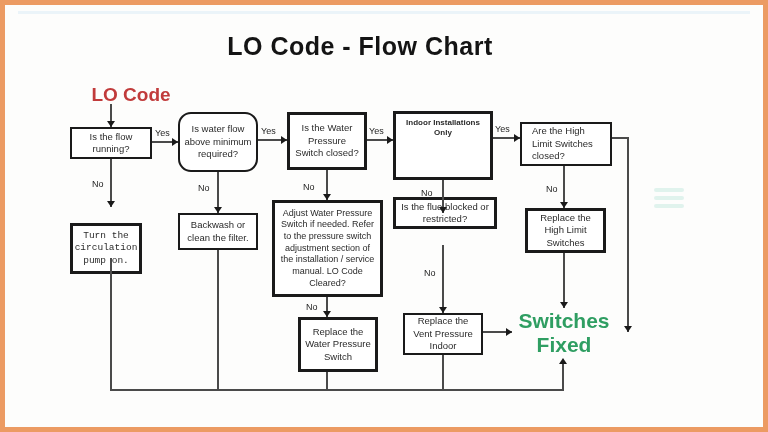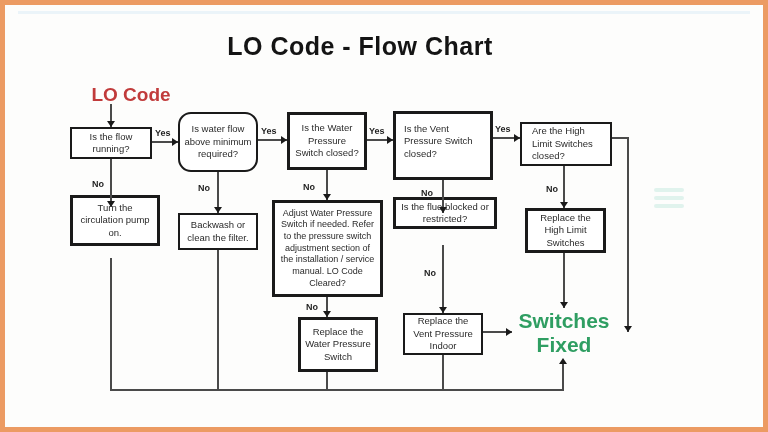--- a/index.html
+++ b/index.html
@@ -16,53 +16,53 @@
   .node{position:absolute;background:#ffffff;border:2px solid #1a1a1a;box-sizing:border-box;
         display:flex;align-items:center;justify-content:center;flex-direction:column;
         text-align:center;font-size:9.5px;line-height:1.3;color:#2b2b2b;padding:2px 4px;}
   .b1{left:70px;top:127px;width:82px;height:32px;}
   .b2{left:178px;top:112px;width:80px;height:60px;border-radius:13px;}
   .b3{left:287px;top:112px;width:80px;height:58px;border-width:3px;}
   .b4{left:393px;top:111px;width:100px;height:69px;border-width:3px;justify-content:flex-start;padding-top:4px;}
   .b4 .hdr{font-weight:bold;font-size:8px;line-height:1.25;}
   .b4 .bdy{margin-top:5px;text-align:left;align-self:flex-start;padding-left:4px;}
   .b5{left:520px;top:122px;width:92px;height:44px;text-align:left;align-items:flex-start;padding-left:10px;}
-  .b6{left:70px;top:195px;width:90px;height:51px;border-width:3px;}
+  .b6{left:70px;top:223px;width:72px;height:51px;border-width:3px;font-family:Liberation Mono, monospace;}
   .b7{left:178px;top:213px;width:80px;height:37px;}
   .b8{left:272px;top:200px;width:111px;height:97px;border-width:3px;font-size:9px;}
   .b9{left:393px;top:197px;width:104px;height:32px;border-width:3px;}
   .b10{left:525px;top:208px;width:81px;height:45px;border-width:3px;}
   .b11{left:298px;top:317px;width:80px;height:55px;border-width:3px;}
   .b12{left:403px;top:313px;width:80px;height:42px;}
   .vline,.hline{position:absolute;background:#4a4a4a;}
   .vline{width:2px;}
   .hline{height:2px;}
   .arr{position:absolute;width:0;height:0;}
   .arr.down{border-left:4px solid transparent;border-right:4px solid transparent;border-top:6px solid #1a1a1a;}
   .arr.right{border-top:4px solid transparent;border-bottom:4px solid transparent;border-left:6px solid #1a1a1a;}
   .arr.up{border-left:4px solid transparent;border-right:4px solid transparent;border-bottom:6px solid #1a1a1a;}
-  .lbl{position:absolute;font-size:9px;font-weight:bold;color:#1f1f1f;}
+  .lbl{position:absolute;font-size:9px;font-weight:normal;color:#1f1f1f;}
   .watermark{position:absolute;left:654px;top:184px;width:34px;height:30px;opacity:.45;}
   .watermark div{width:30px;height:4px;background:#bfe8dd;border-radius:2px;margin:4px 0;}
 </style>
 </head>
 <body>
 
 <div class="frame"></div>
 <div class="top-glow"></div>
 
 <div class="title">LO Code - Flow Chart</div>
 <div class="start-label">LO Code</div>
 <div class="end-label">Switches Fixed</div>
 
 <div class="node b1">Is the flow running?</div>
 <div class="node b2">Is water flow above minimum required?</div>
 <div class="node b3">Is the Water Pressure Switch closed?</div>
 <div class="node b4">
-  <span class="bdy">Is the Vent Pressure Switch closed?</span>
+  <span class="hdr">Indoor Installations Only</span>
 </div>
 <div class="node b5">Are the High Limit Switches closed?</div>
 <div class="node b6">Turn the circulation pump on.</div>
 <div class="node b7">Backwash or clean the filter.</div>
 <div class="node b8">Adjust Water Pressure Switch if needed. Refer to the pressure switch adjustment section of the installation / service manual. LO Code Cleared?</div>
 <div class="node b9">Is the flue blocked or restricted?</div>
 <div class="node b10">Replace the High Limit Switches</div>
 <div class="node b11">Replace the Water Pressure Switch</div>
 <div class="node b12">Replace the Vent Pressure Indoor</div>
 

